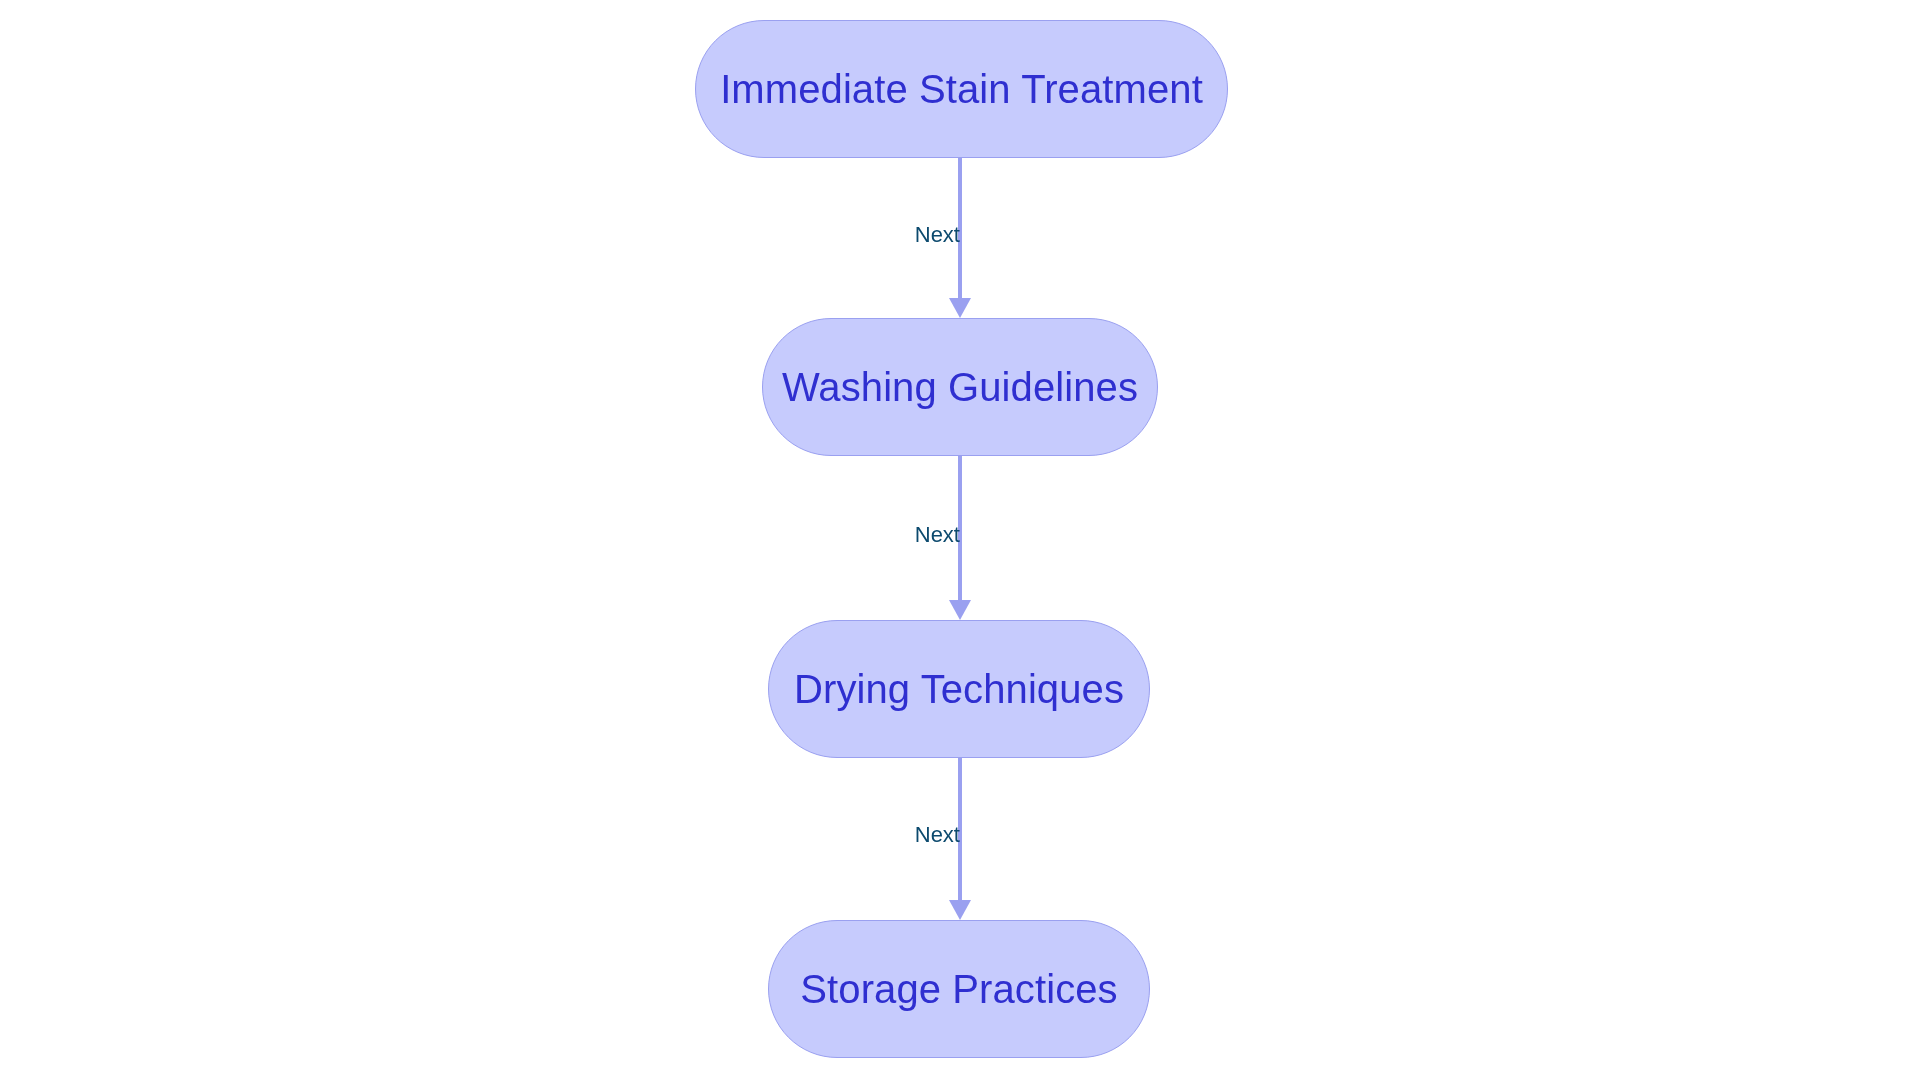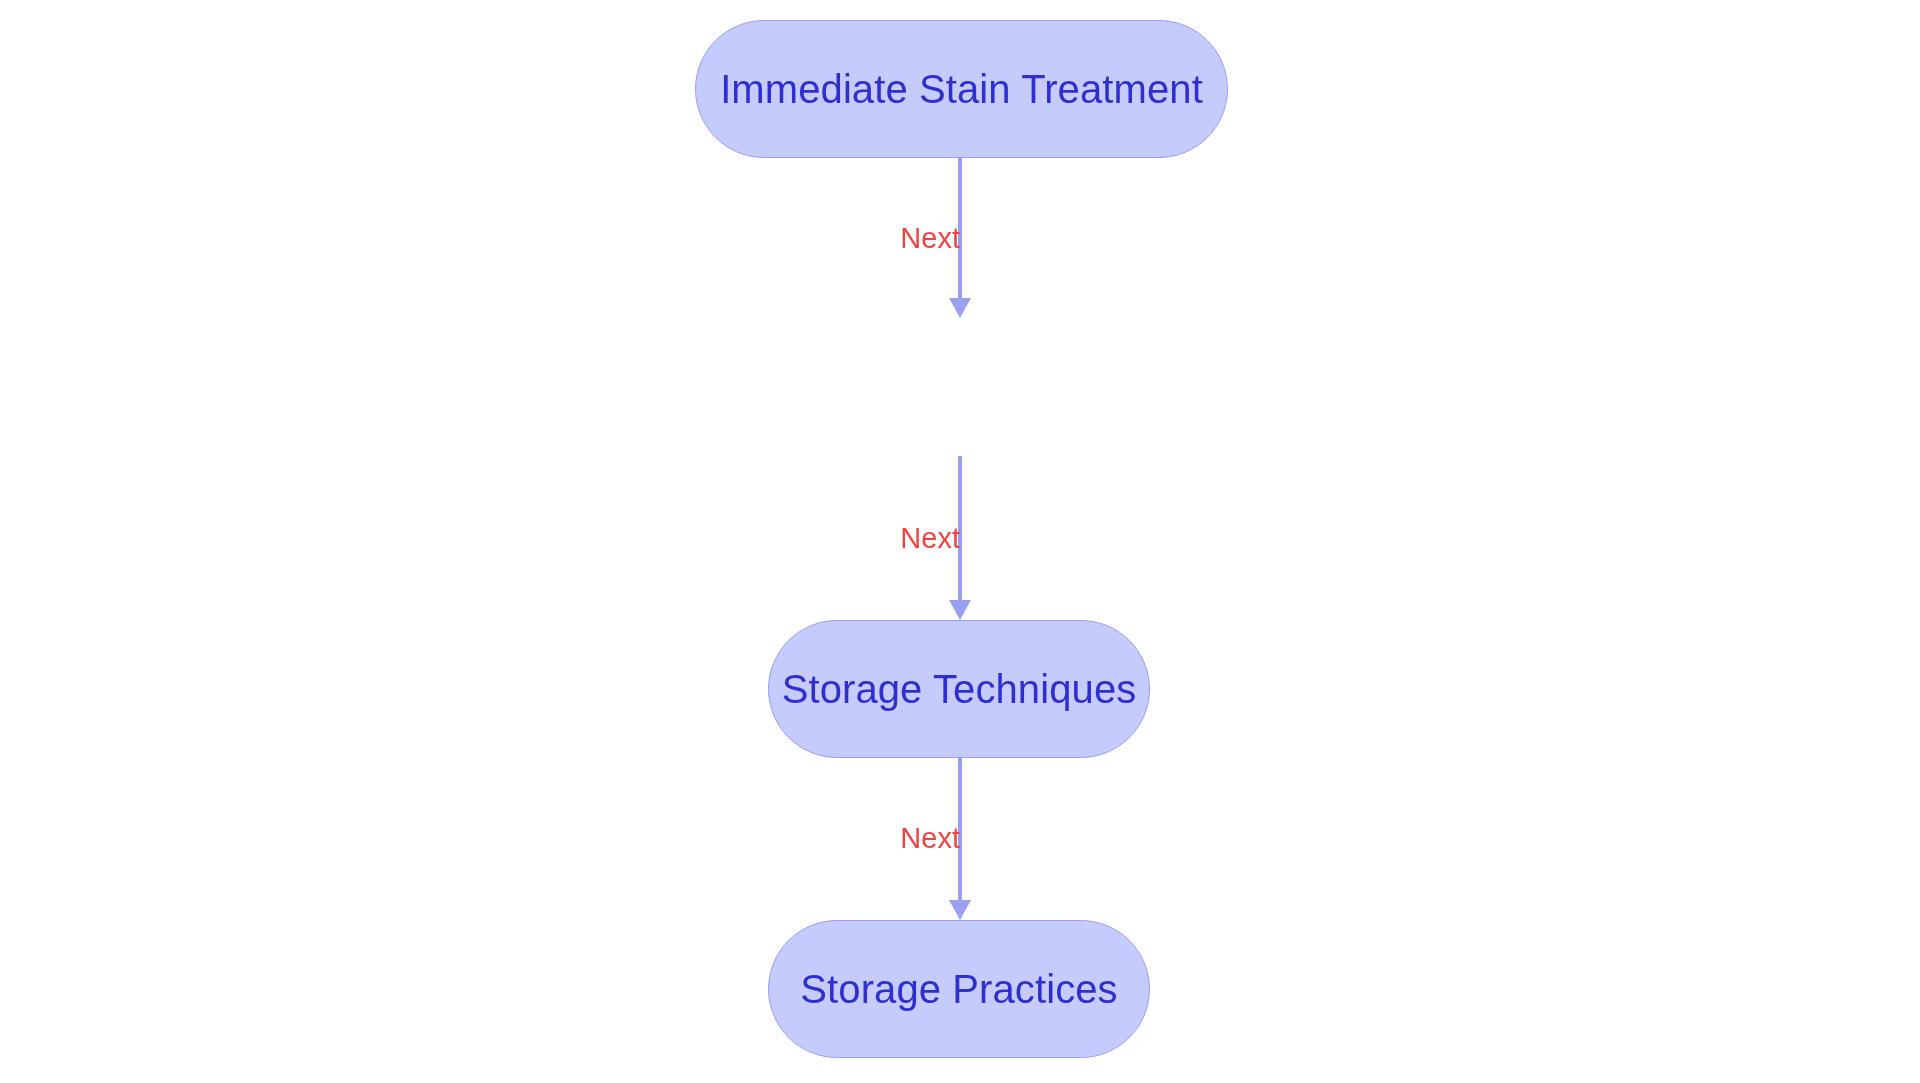--- a/index.html
+++ b/index.html
@@ -75,22 +75,22 @@
     border-right: 11px solid transparent;
     border-top: 20px solid #9aa0f0;
   }
   #arrow-0 { top: 298px; }
   #arrow-1 { top: 600px; }
   #arrow-2 { top: 900px; }
 
   
   .edge-label {
     position: absolute;
-    color: #ef4444;
-    font-size: 29px;
+    color: #0c4a6e;
+    font-size: 22px;
     line-height: 1;
     white-space: nowrap;
     text-align: right;
     user-select: none;
   }
   #edge-label-0 { left: 836px; top: 224px; width: 124px; }
   #edge-label-1 { left: 836px; top: 524px; width: 124px; }
   #edge-label-2 { left: 836px; top: 824px; width: 124px; }
 </style>
 </head>
@@ -99,27 +99,30 @@
 <div id="flowchart">
 
   <div class="node" id="node-0">
     <span class="node-label">Immediate Stain Treatment</span>
   </div>
 
   <div class="edge" id="edge-0"></div>
   <div class="arrowhead" id="arrow-0"></div>
   <div class="edge-label" id="edge-label-0">Next</div>
 
+  <div class="node" id="node-1">
+    <span class="node-label">Washing Guidelines</span>
+  </div>
 
   <div class="edge" id="edge-1"></div>
   <div class="arrowhead" id="arrow-1"></div>
   <div class="edge-label" id="edge-label-1">Next</div>
 
   <div class="node" id="node-2">
-    <span class="node-label">Storage Techniques</span>
+    <span class="node-label">Drying Techniques</span>
   </div>
 
   <div class="edge" id="edge-2"></div>
   <div class="arrowhead" id="arrow-2"></div>
   <div class="edge-label" id="edge-label-2">Next</div>
 
   <div class="node" id="node-3">
     <span class="node-label">Storage Practices</span>
   </div>
 

